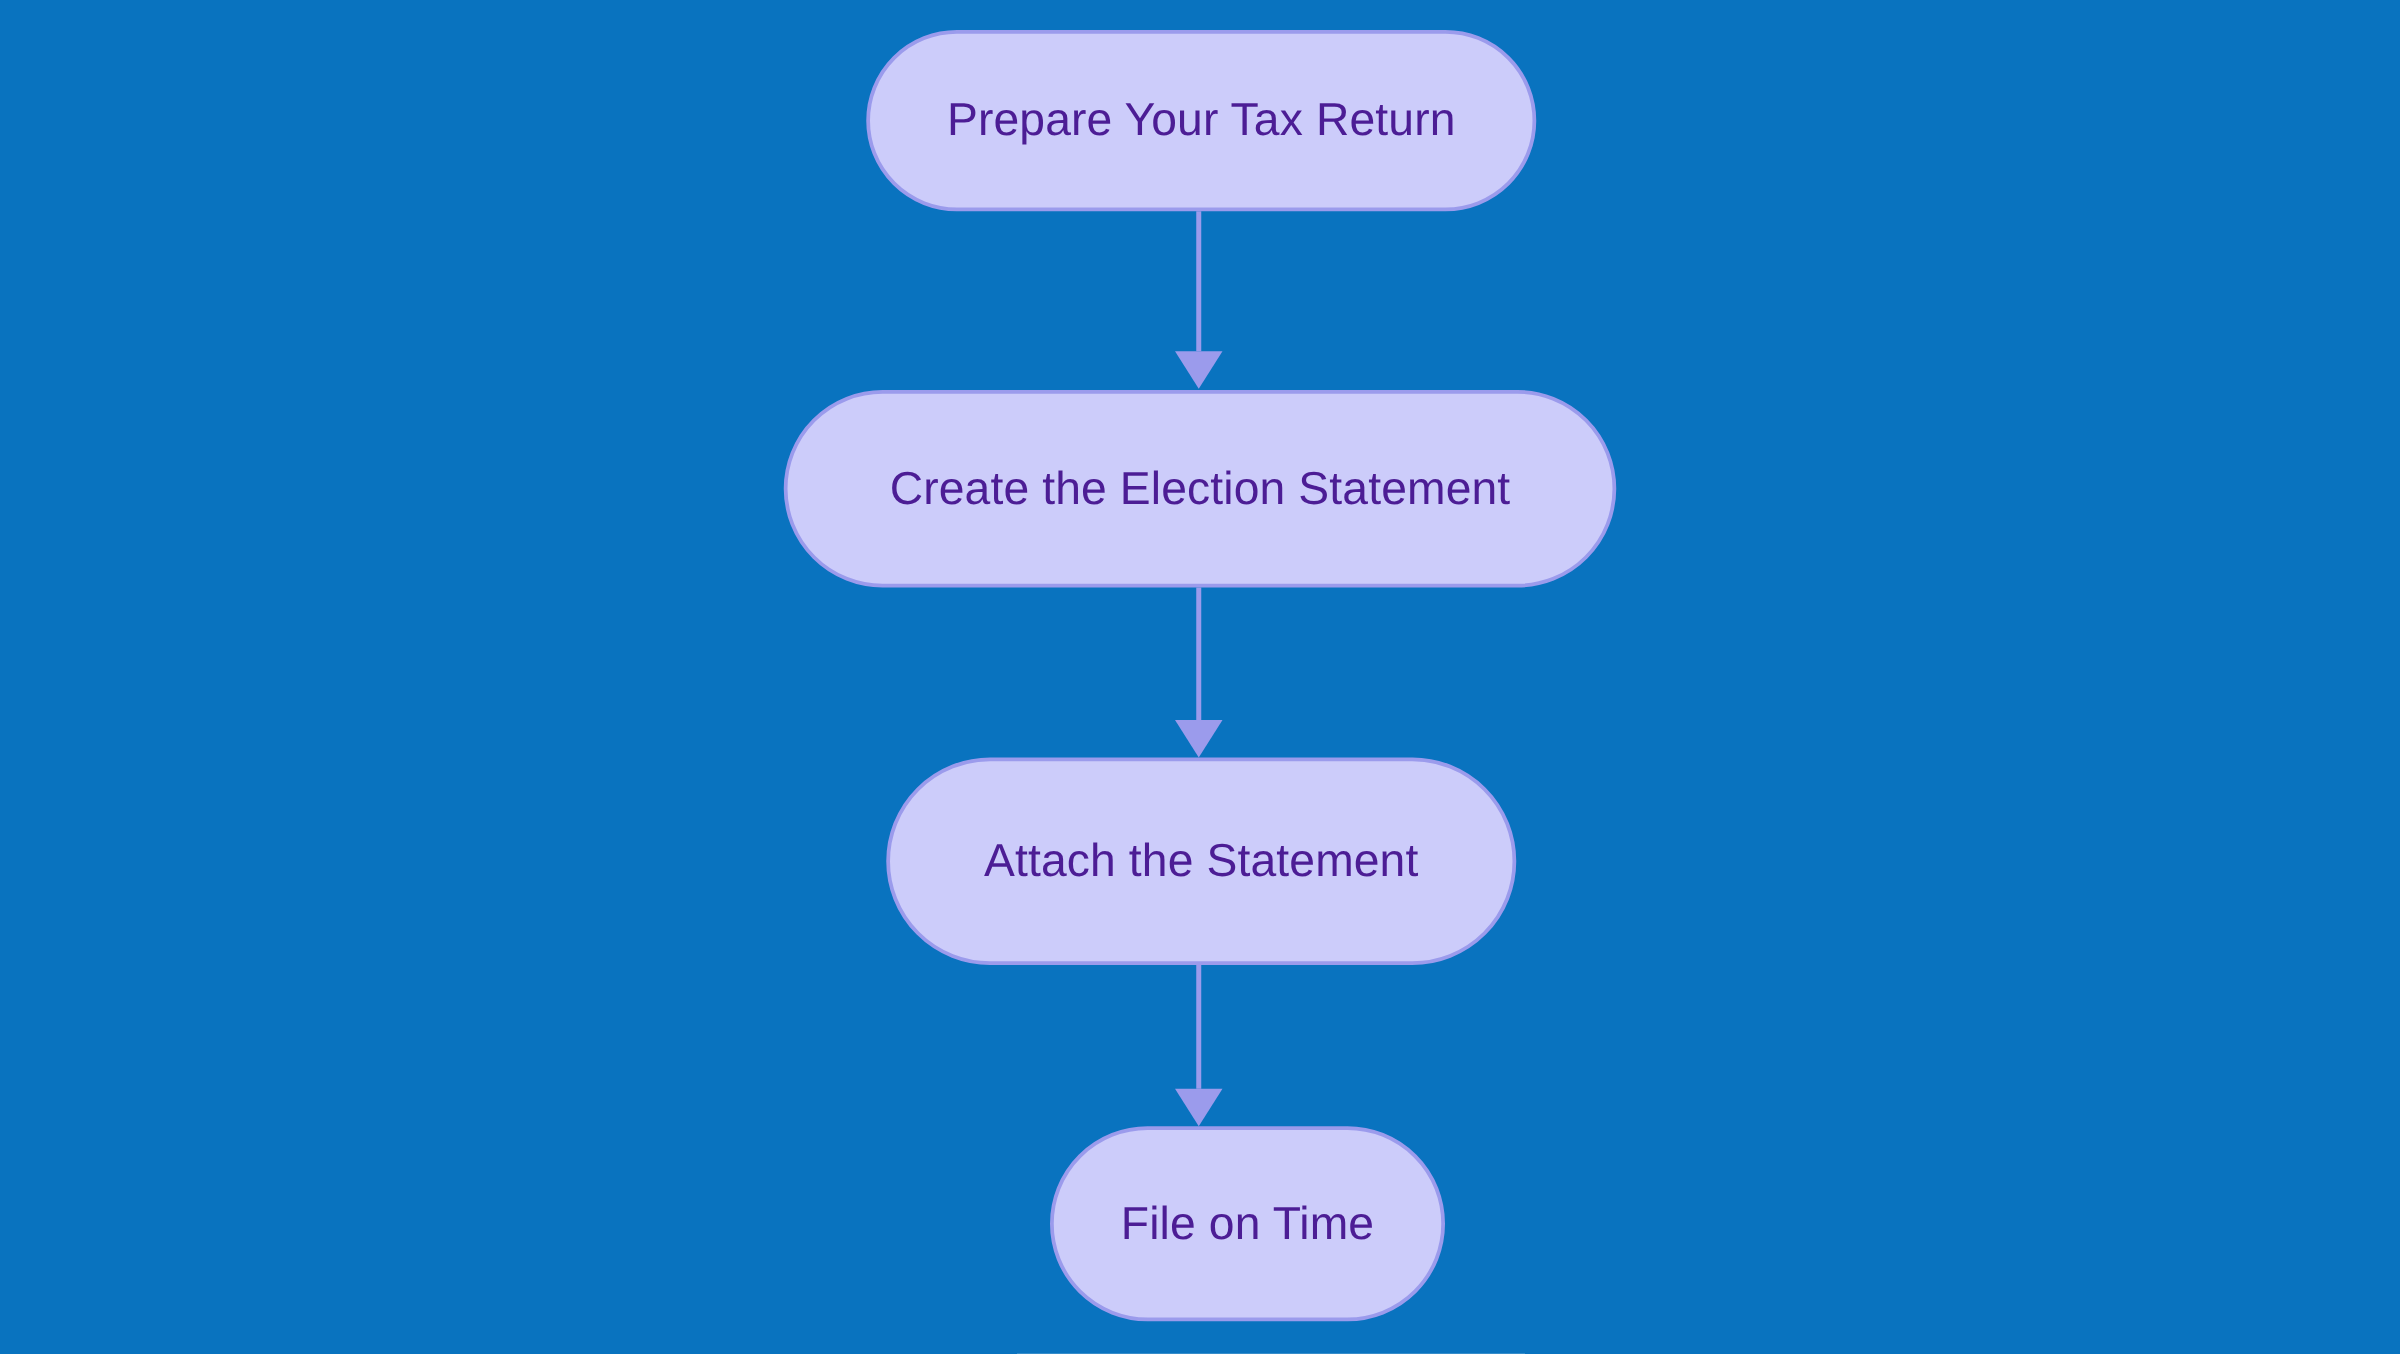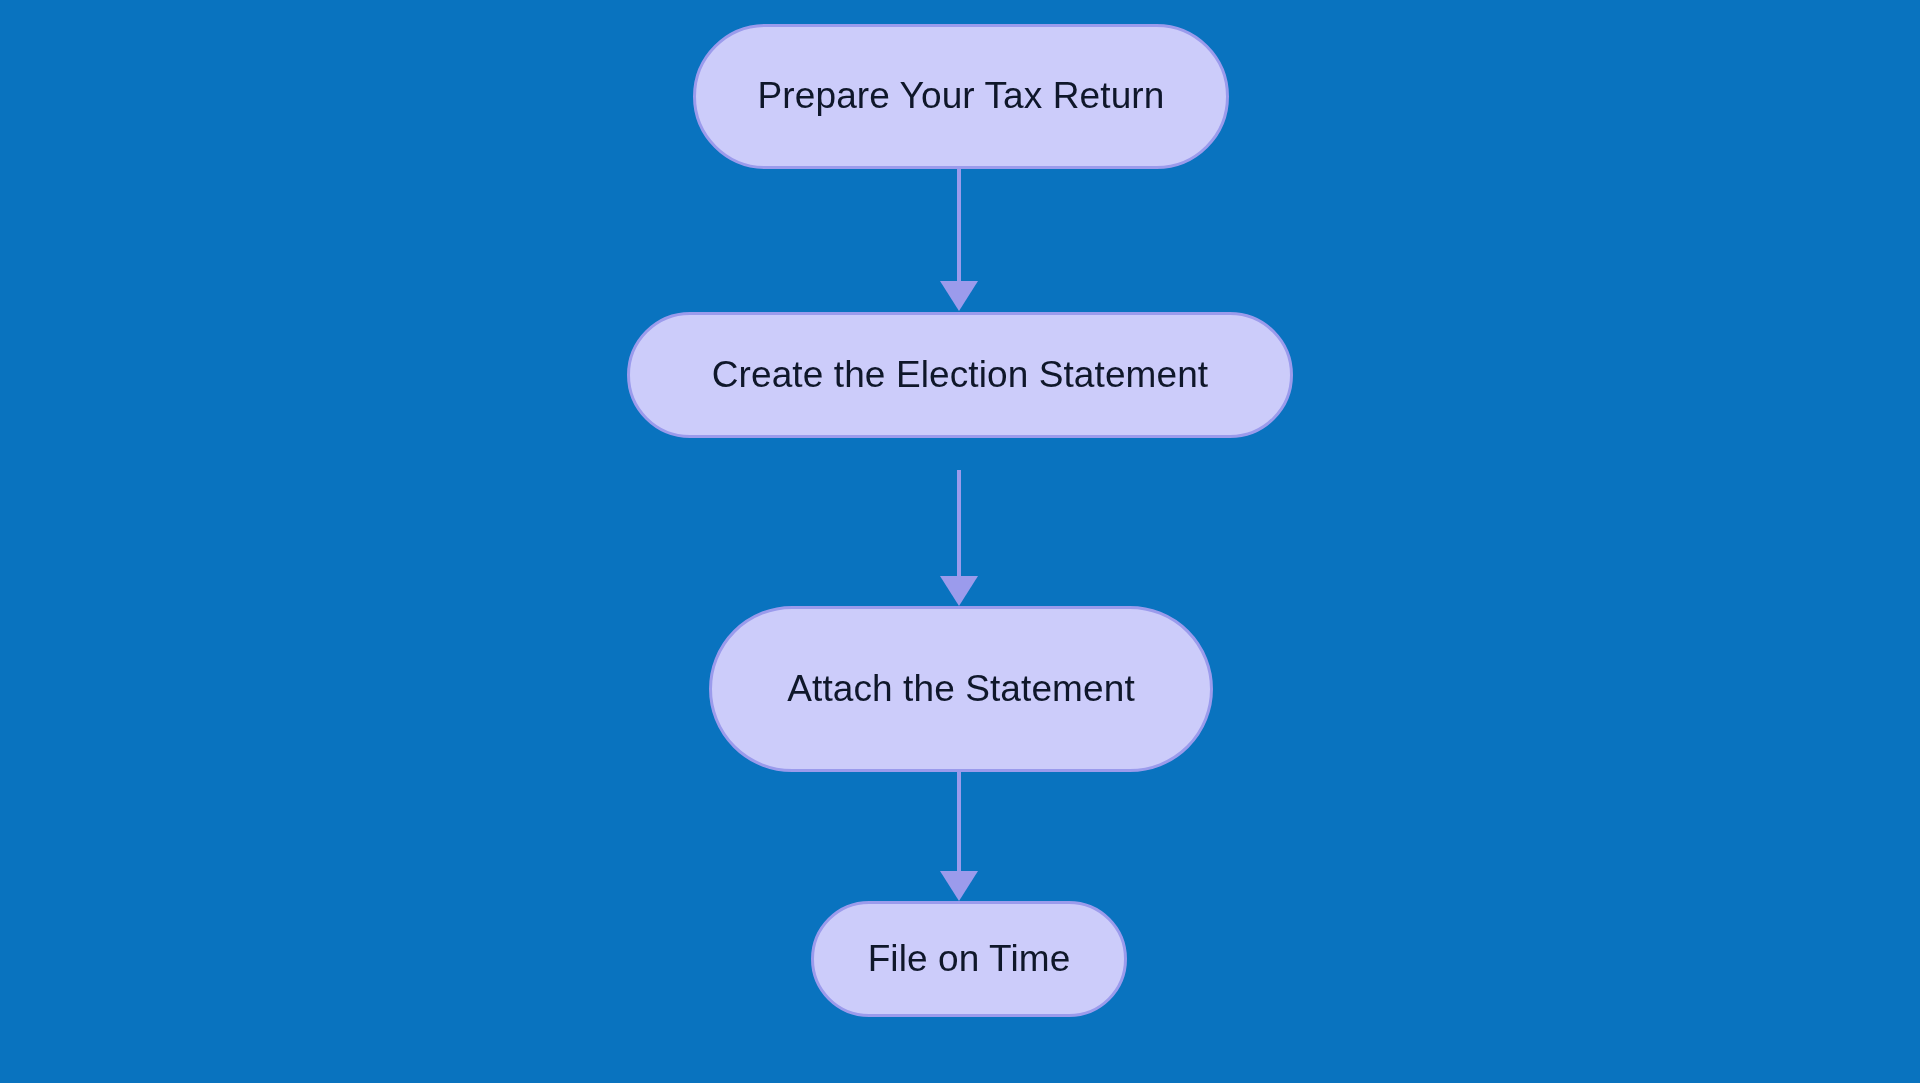--- a/index.html
+++ b/index.html
@@ -28,59 +28,59 @@
     display: flex;
     align-items: center;
     justify-content: center;
     background: #CCCCFA;
     border: 3px solid #9B9BEC;
     border-radius: 999px;
     text-align: center;
   }
 
   .flow-node-label {
-    color: #0f172a;
+    color: #4c1d95;
     font-family: "Liberation Sans", sans-serif;
     font-weight: 400;
     letter-spacing: 0.1px;
     white-space: nowrap;
     line-height: 1.1;
   }
 
   
   #node-prepare-tax-return {
     left: 693px;
     top: 24px;
     width: 536px;
     height: 145px;
   }
   #node-prepare-tax-return .flow-node-label { font-size: 37px; }
 
   #node-create-election-statement {
     left: 627px;
     top: 312px;
     width: 666px;
-    height: 126px;
+    height: 158px;
   }
   #node-create-election-statement .flow-node-label { font-size: 37px; }
 
   #node-attach-statement {
     left: 709px;
     top: 606px;
     width: 504px;
     height: 166px;
     text-align: center;
   }
   #node-attach-statement .flow-node-label { font-size: 37px; }
 
   #node-file-on-time {
-    left: 811px;
+    left: 840px;
     top: 901px;
     width: 316px;
-    height: 116px;
+    height: 156px;
   }
   #node-file-on-time .flow-node-label { font-size: 37px; }
 
   
   .flow-connector {
     position: absolute;
     left: 0;
     top: 0;
     width: 1920px;
     height: 1083px;

